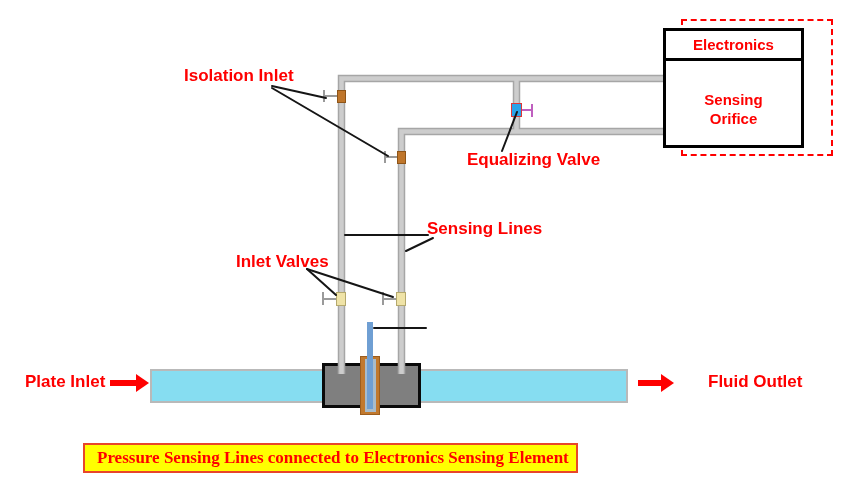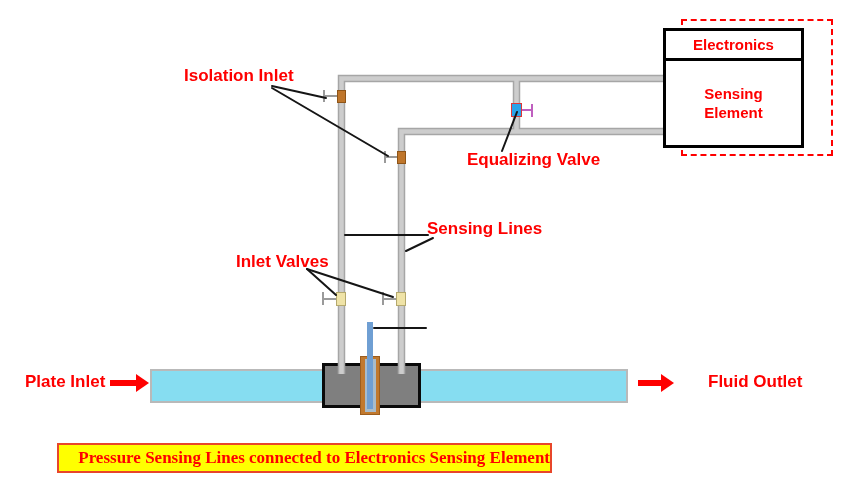--- a/index.html
+++ b/index.html
@@ -45,35 +45,35 @@
   .elec-box{
     position:absolute;left:663px;top:28px;width:141px;height:120px;
     border:3px solid #000;box-sizing:border-box;background:#fff;
   }
   .elec-header{
     height:27px;border-bottom:3px solid #000;display:flex;align-items:center;justify-content:center;
     color:var(--label-red,#fe0000);font-weight:bold;font-size:15px;
   }
   .elec-body{
     height:84px;display:flex;flex-direction:column;align-items:center;justify-content:center;
-    padding-top:0;color:var(--label-red,#fe0000);font-weight:bold;font-size:15px;line-height:19px;
+    padding-top:6px;color:var(--label-red,#fe0000);font-weight:bold;font-size:15px;line-height:19px;
     text-align:center;
   }
   .arrow-body{position:absolute;height:6px;background:var(--arrow-red,#fe0000);}
   .arrow-head{
     position:absolute;width:0;height:0;
     border-top:9px solid transparent;border-bottom:9px solid transparent;
     border-left:13px solid var(--arrow-red,#fe0000);
   }
   .caption-banner{
-    position:absolute;left:57px;top:443px;width:495px;height:30px;
+    position:absolute;left:83px;top:443px;width:495px;height:30px;
     background:var(--caption-bg,#ffff00);border:2px solid var(--caption-border,#e8462a);
-    box-sizing:border-box;display:flex;align-items:center;justify-content:flex-end;
+    box-sizing:border-box;display:flex;align-items:center;justify-content:flex-start;
     font-family:"Liberation Serif",serif;font-weight:bold;font-size:17px;
-    color:var(--label-red,#fe0000);white-space:nowrap;
+    color:var(--label-red,#fe0000);white-space:nowrap;padding-left:12px;
   }
 </style>
 </head>
 <body>
 
 <div id="canvas">
 
   <div class="fluid-pipe"></div>
 
   <div class="orifice-body"></div>
@@ -113,21 +113,21 @@
 
   <div class="valve eq" style="left:511px;top:103px;"></div>
   <div class="stem mag" style="left:522px;top:109px;width:10px;height:2px;"></div>
   <div class="stem mag" style="left:531px;top:104px;width:2px;height:13px;"></div>
 
   <div class="elec-dashed"></div>
   <div class="elec-box">
     <div class="elec-header">Electronics</div>
     <div class="elec-body">
       <span>Sensing</span>
-      <span>Element</span>
+      <span>Orifice</span>
     </div>
   </div>
 
   <svg class="ptr-svg" width="860" height="492">
     <g fill="none" style="stroke:var(--pointer-black,#151515)" stroke-width="2" stroke-linecap="round">
       <path d="M272 86 L326 98"></path>
       <path d="M272 88 L388 156"></path>
       <path d="M502 151 L517 112"></path>
       <path d="M345 235 L428 235"></path>
       <path d="M406 251 L433 238"></path>

